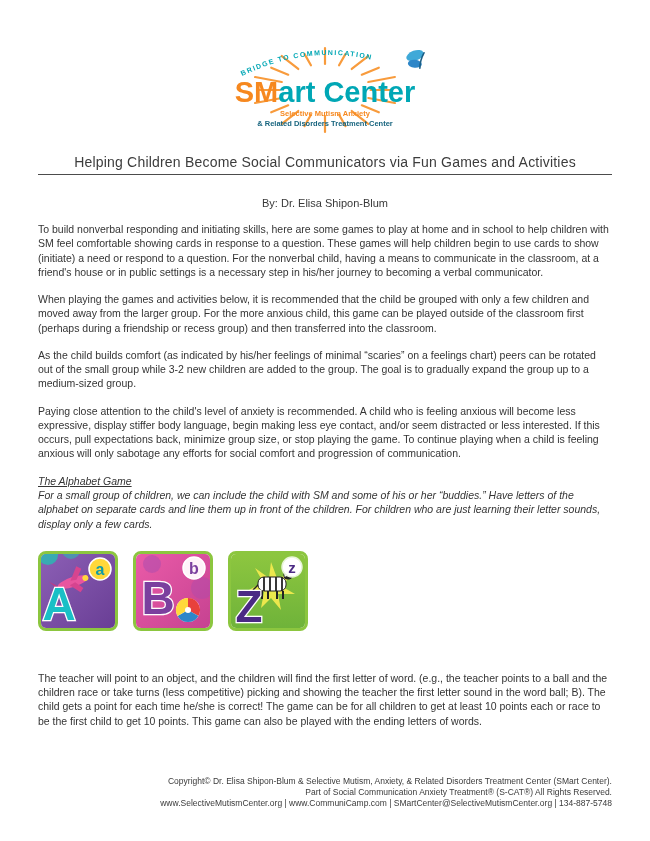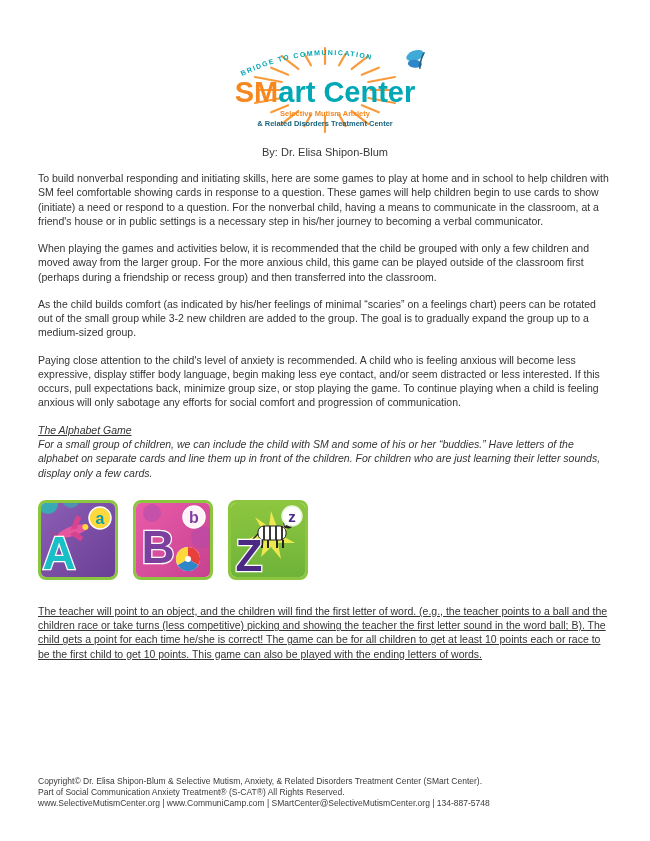--- a/index.html
+++ b/index.html
@@ -14,47 +14,47 @@
 
   
   .logo-wrap { display:flex; justify-content:center; padding-top:44px; }
   .logo-wrap svg { display:block; }
   .logo-wrap text { font-family:"Liberation Sans", sans-serif; }
 
   
   .title-block { margin-top:14px; border-bottom:1px solid #4c4c4c; padding-bottom:4px; }
   .title { font-size:14px; font-weight:400; text-align:center; color:#3c3c3c; letter-spacing:0.2px; }
 
-  .byline { margin-top:6px; text-align:center; font-size:11px; color:#383838; }
+  .byline { margin-top:22px; text-align:center; font-size:11px; color:#383838; }
 
   .body-p { margin-top:13px; font-size:10.5px; line-height:1.36; color:#343434; }
   .no-top { margin-top:0;font-style:italic; }
 
   .section-heading {
     margin-top:13px; font-size:10.5px; font-weight:400;
     text-decoration:underline; color:#343434; line-height:1.36;font-style:italic;
   }
 
   
   .cards-row { display:flex; gap:15px; margin-top:20px; }
   .card {
     width:80px; height:80px;
     border:3px solid #8CC63F; border-radius:8px;
     overflow:hidden; background:#fff;
   }
   .card svg { display:block; width:74px; height:74px; }
   .card text { font-family:"Liberation Sans", sans-serif; font-weight:bold; }
   .letter-big { paint-order:stroke; }
 
-  .closing { margin-top:24px;text-decoration:underline; }
+  .closing { margin-top:40px; }
 
   
   .footer {
     position:absolute; left:38px; right:38px; bottom:32px;
-    text-align:left; font-size:8.5px; line-height:1.3; color:#3a3a3a;
+    text-align:right; font-size:8.5px; line-height:1.3; color:#3a3a3a;
   }
 </style>
 </head>
 <body>
 
 <div class="page">
 
   <div class="logo-wrap">
     <svg width="290" height="96" viewBox="0 0 290 96" xmlns="http://www.w3.org/2000/svg" xmlns:xlink="http://www.w3.org/1999/xlink">
 
@@ -96,20 +96,23 @@
 
       <text x="145" y="58" text-anchor="middle" font-size="29" font-weight="bold">
         <tspan fill="#F6881F">SM</tspan><tspan fill="#00A7B5">art Center</tspan>
       </text>
 
       <text x="145" y="72" text-anchor="middle" font-size="7.5" font-weight="bold" fill="#F6881F">Selective Mutism Anxiety</text>
       <text x="145" y="82" text-anchor="middle" font-size="7.5" font-weight="bold" fill="#17647E">&amp; Related Disorders Treatment Center</text>
     </svg>
   </div>
 
+  <div class="title-block">
+    <h1 class="title">Helping Children Become Social Communicators via Fun Games and Activities</h1>
+  </div>
 
   <p class="byline">By: Dr. Elisa Shipon-Blum</p>
 
   <p class="body-p">To build nonverbal responding and initiating skills, here are some games to play at home and in school to help children with SM feel comfortable showing cards in response to a question. These games will help children begin to use cards to show (initiate) a need or respond to a question. For the nonverbal child, having a means to communicate in the classroom, at a friend's house or in public settings is a necessary step in his/her journey to becoming a verbal communicator.</p>
   <p class="body-p">When playing the games and activities below, it is recommended that the child be grouped with only a few children and moved away from the larger group. For the more anxious child, this game can be played outside of the classroom first (perhaps during a friendship or recess group) and then transferred into the classroom.</p>
   <p class="body-p">As the child builds comfort (as indicated by his/her feelings of minimal “scaries” on a feelings chart) peers can be rotated out of the small group while 3-2 new children are added to the group.  The goal is to gradually expand the group up to a medium-sized group.</p>
   <p class="body-p">Paying close attention to the child's level of anxiety is recommended.  A child who is feeling anxious will become less expressive, display stiffer body language, begin making less eye contact, and/or seem distracted or less interested.  If this occurs, pull expectations back, minimize group size, or stop playing the game. To continue playing when a child is feeling anxious will only sabotage any efforts for social comfort and progression of communication.</p>
 
   <h2 class="section-heading">The Alphabet Game</h2>
   <p class="body-p no-top">For a small group of children, we can include the child with SM and some of his or her “buddies.” Have letters of the alphabet on separate cards and line them up in front of the children. For children who are just learning their letter sounds, display only a few cards.</p>

